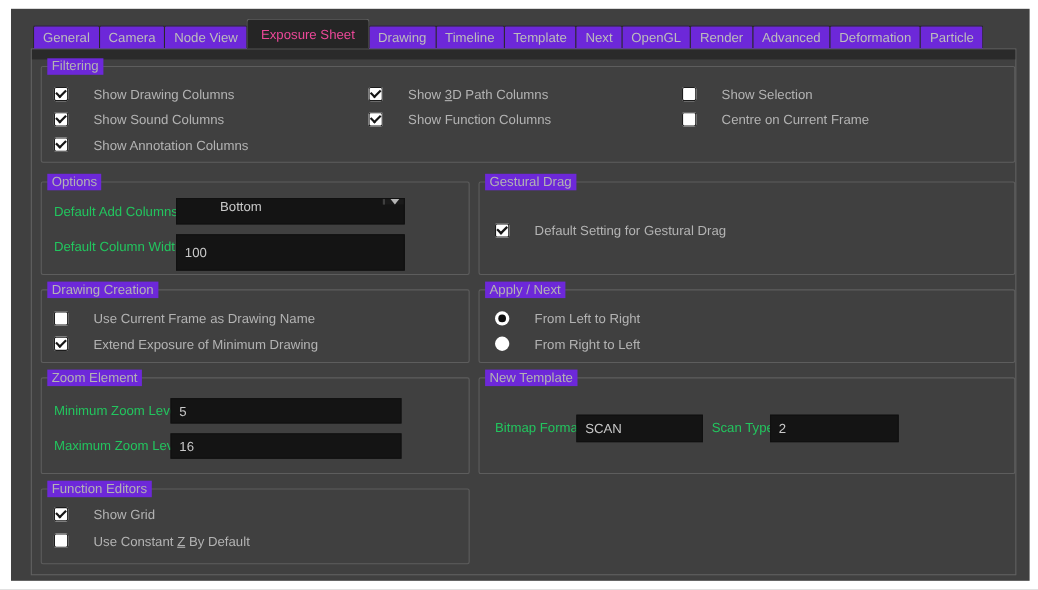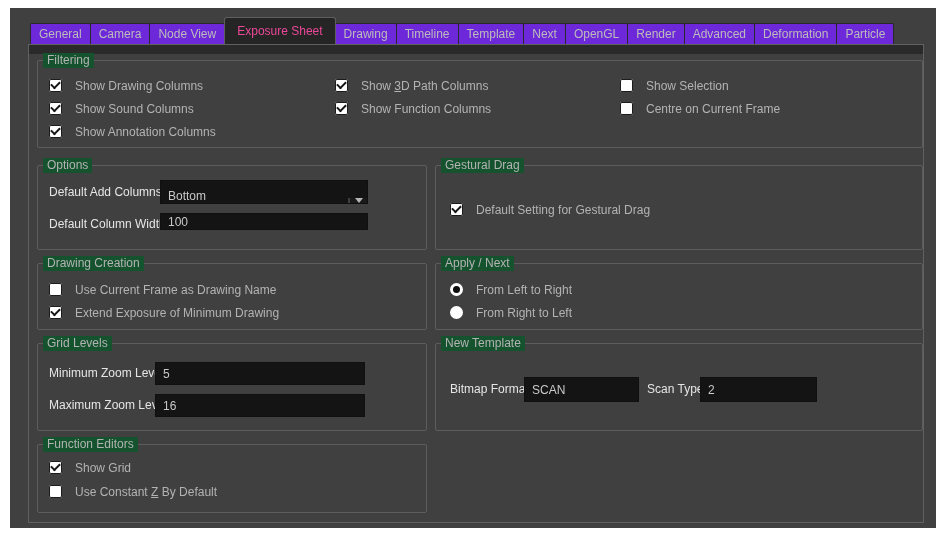--- a/index.html
+++ b/index.html
@@ -20,50 +20,50 @@
                 border:1px solid #5e5e5e; border-bottom:none; z-index:6;
                 border-radius:3px 3px 0 0; }
 
   
   .pane { position:absolute; left:18px; top:36px; width:896px; height:479px;
           background:#404040; border:1px solid #616161; }
   .strip { position:absolute; left:0; top:0; width:100%; height:9px; background:#2a2a2a; }
 
   
   .group { position:absolute; border:1px solid #5d5d5d; border-radius:2px; }
-  .gtitle { position:absolute; left:5px; top:-8px; background:#14532d;
+  .gtitle { position:absolute; left:5px; top:-8px; background:#6d28d9;
             padding:0 4px; font-size:12px; color:#b3b3b3; line-height:15px; white-space:nowrap; }
   .g-filtering { left:8px;  top:15px;  width:886px; height:88px; }
   .g-options   { left:8px;  top:120px; width:390px; height:85px; }
   .g-gestural  { left:406px;top:120px; width:488px; height:85px; }
   .g-drawing   { left:8px;  top:218px; width:390px; height:67px;padding-left:39px; }
   .g-apply     { left:406px;top:218px; width:488px; height:67px; }
   .g-zoom      { left:8px;  top:298px; width:390px; height:88px; }
   .g-newel     { left:406px;top:298px; width:488px; height:88px; }
   .g-funced    { left:8px;  top:399px; width:390px; height:69px; }
 
   
-  .chkrow { position:absolute; display:flex; align-items:center; gap:13px;
+  .chkrow { position:absolute; display:flex; align-items:center; gap:23px;
             height:15px; font-size:12px; color:#b3b3b3; white-space:nowrap; cursor:default; }
   .chkrow u { text-decoration:underline; }
   .cb { width:13px; height:13px; flex:none; background:#ffffff; border-radius:2px;
         position:relative; box-shadow:0 0 0 1px #1c1c1c inset; }
   .cb.on::after { content:""; position:absolute; left:2px; top:2px; width:7px; height:4px;
                   border-left:2px solid #161616; border-bottom:2px solid #161616;
                   transform:rotate(-45deg); }
   .rb { width:13px; height:13px; flex:none; background:#ffffff; border-radius:50%; position:relative; }
   .rb.on::after { content:""; position:absolute; left:3px; top:3px; width:7px; height:7px;
                   border-radius:50%; background:#0d0d0d; }
 
-  .flabel { position:absolute; font-size:12px; color:#e5e5e5; white-space:nowrap; }
+  .flabel { position:absolute; font-size:12px; color:#22c55e; white-space:nowrap; }
   .field { position:absolute; background:#141414; border:1px solid #101010;
            color:#c9c9c9; font-size:12px; font-family:"Liberation Sans","DejaVu Sans",sans-serif;
            padding:0 7px; outline:none; }
   .combo { position:absolute; background:#141414; border:1px solid #101010;
-           display:flex; align-items:flex-end; cursor:default; }
+           display:flex; align-items:flex-start; cursor:default;padding-left:32px; }
   .combo-value { flex:1; display:flex; align-items:center; padding:0 7px;
                  font-size:12px; color:#c9c9c9; }
   .combo-btn { width:19px; border-left:2px solid #3f3f3f; background:#1a1a1a;
                display:flex; align-items:center; justify-content:center; }
   .combo-arrow { width:0; height:0; border-left:4px solid transparent;
                  border-right:4px solid transparent; border-top:5px solid #b5b5b5; }
 
   
   .fcol { position:absolute; top:17px; }
   .fcol .chkrow { position:static; margin-bottom:8px; }
@@ -134,21 +134,21 @@
     <div class="group g-options">
       <div class="gtitle">Options</div>
       <div class="flabel" style="left:11px; top:14px; line-height:24px;">Default Add Columns</div>
       <div class="combo" style="left:122px; top:14px; width:208px; height:24px;">
         <span class="combo-value">Bottom</span>
         <span class="combo-btn">
             <span class="combo-arrow"></span>
           </span>
       </div>
       <div class="flabel" style="left:11px; top:47px; line-height:23px;">Default Column Width</div>
-      <input class="field" style="left: 122px; top: 47px; width: 208px; height: 17px;" readonly="" value="100">
+      <input class="field" style="left: 122px; top: 47px; width: 208px; height: 33px;" readonly="" value="100">
     </div>
 
     <div class="group g-gestural">
       <div class="gtitle">Gestural Drag</div>
       <div class="chkrow" style="left:14px; top:36px;">
         <span class="cb on"></span>
         <span>Default Setting for Gestural Drag</span>
       </div>
     </div>
 
@@ -170,21 +170,21 @@
         <span class="rb on"></span>
         <span>From Left to Right</span>
       </div>
       <div class="chkrow" style="left:14px; top:41px;">
         <span class="rb"></span>
         <span>From Right to Left</span>
       </div>
     </div>
 
     <div class="group g-zoom">
-      <div class="gtitle">Grid Levels</div>
+      <div class="gtitle">Zoom Element</div>
       <div class="flabel" style="left:11px; top:18px; line-height:23px;">Minimum Zoom Level</div>
       <input class="field" style="left: 117px; top: 18px; width: 210px; height: 23px;" readonly="" value="5">
       <div class="flabel" style="left:11px; top:50px; line-height:23px;">Maximum Zoom Level</div>
       <input class="field" style="left: 117px; top: 50px; width: 210px; height: 23px;" readonly="" value="16">
     </div>
 
     <div class="group g-newel">
       <div class="gtitle">New Template</div>
       <div class="flabel" style="left:14px; top:33px; line-height:25px;">Bitmap Format</div>
       <input class="field" style="left: 88px; top: 33px; width: 115px; height: 25px;" readonly="" value="SCAN">

